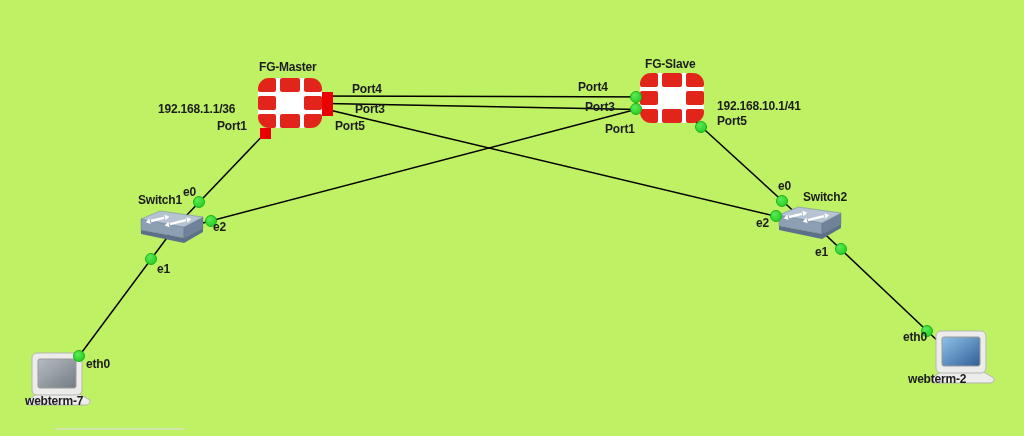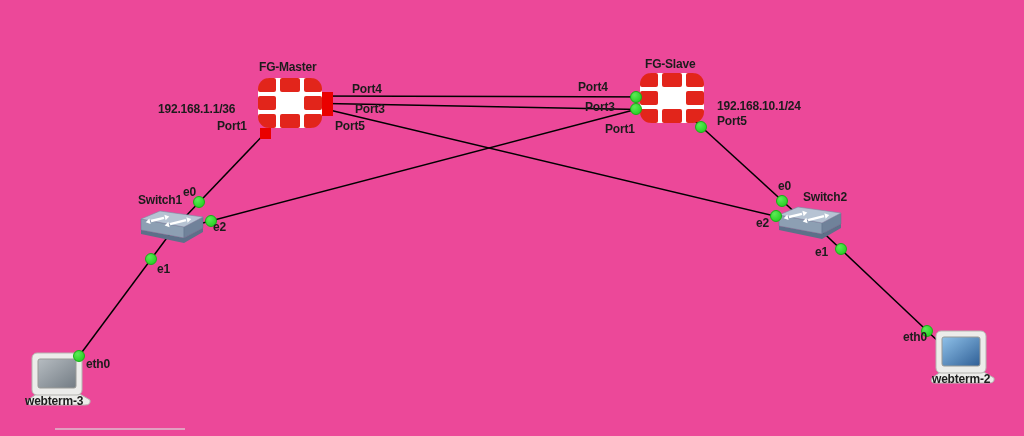--- a/index.html
+++ b/index.html
@@ -1,17 +1,17 @@
 <!DOCTYPE html>
 <html style="--fortinet-red: #e2251b; --link: #000000; --status-up: #2fd32b; --status-up-edge: #14b214; --status-down: #ea0000; --label-text: #1c1c1c; --switch-top: #b6c3d3; --switch-front: #8d9fb3; --switch-side: #70829a; --switch-shadow: #5d7089; --monitor-body: #ececea; --monitor-edge: #b5b5b1; --screen-gray-light: #b6bcc1; --screen-gray-dark: #737c84; --screen-blue-light: #8fc1e9; --screen-blue-dark: #2f5f96;"><head>
 <meta charset="utf-8">
 <style>
   html,body{margin:0;padding:0;background:#fff;}
   #canvas{
-    position:relative;width:1024px;height:436px;background:#ec4899;overflow:hidden;
+    position:relative;width:1024px;height:436px;background:#bef264;overflow:hidden;
     font-family:"Liberation Sans","DejaVu Sans",sans-serif;
   }
   #link-layer{position:absolute;left:0;top:0;z-index:1;}
   #link-layer line{stroke:var(--link,#000);stroke-width:1.5;}
   .node{position:absolute;z-index:2;}
   
   .fortigate{width:64px;height:50px;background:#fff;border-radius:14px;}
   .brick{position:absolute;background:var(--fortinet-red,#e2251b);border-radius:2px;}
   .b-tl{left:0;top:0;width:18px;height:14px;border-radius:11px 2px 2px 2px;}
   .b-tm{left:22px;top:0;width:20px;height:14px;}
@@ -149,32 +149,32 @@
   <div class="lbl" style="left:158px;top:103px;">192.168.1.1/36</div>
   <div class="lbl" style="left:217px;top:120px;">Port1</div>
   <div class="lbl" style="left:352px;top:83px;">Port4</div>
   <div class="lbl" style="left:355px;top:103px;">Port3</div>
   <div class="lbl" style="left:335px;top:120px;">Port5</div>
 
   <div class="lbl" style="left:645px;top:58px;">FG-Slave</div>
   <div class="lbl" style="left:578px;top:81px;">Port4</div>
   <div class="lbl" style="left:585px;top:101px;">Port3</div>
   <div class="lbl" style="left:605px;top:123px;">Port1</div>
-  <div class="lbl" style="left:717px;top:100px;">192.168.10.1/24</div>
+  <div class="lbl" style="left:717px;top:100px;">192.168.10.1/41</div>
   <div class="lbl" style="left:717px;top:115px;">Port5</div>
 
   <div class="lbl" style="left:138px;top:194px;">Switch1</div>
   <div class="lbl" style="left:183px;top:186px;">e0</div>
   <div class="lbl" style="left:213px;top:221px;">e2</div>
   <div class="lbl" style="left:157px;top:263px;">e1</div>
 
   <div class="lbl" style="left:803px;top:191px;">Switch2</div>
   <div class="lbl" style="left:778px;top:180px;">e0</div>
   <div class="lbl" style="left:756px;top:217px;">e2</div>
   <div class="lbl" style="left:815px;top:246px;">e1</div>
 
   <div class="lbl" style="left:86px;top:358px;">eth0</div>
-  <div class="lbl" style="left:25px;top:395px;">webterm-3</div>
+  <div class="lbl" style="left:25px;top:395px;">webterm-7</div>
   <div class="lbl" style="left:903px;top:331px;">eth0</div>
-  <div class="lbl" style="left:932px;top:373px;">webterm-2</div>
+  <div class="lbl" style="left:908px;top:373px;">webterm-2</div>
 
   <div class="artifact" style="left:55px;top:428px;width:130px;height:2px;"></div>
 </div>
 
 </body></html>

